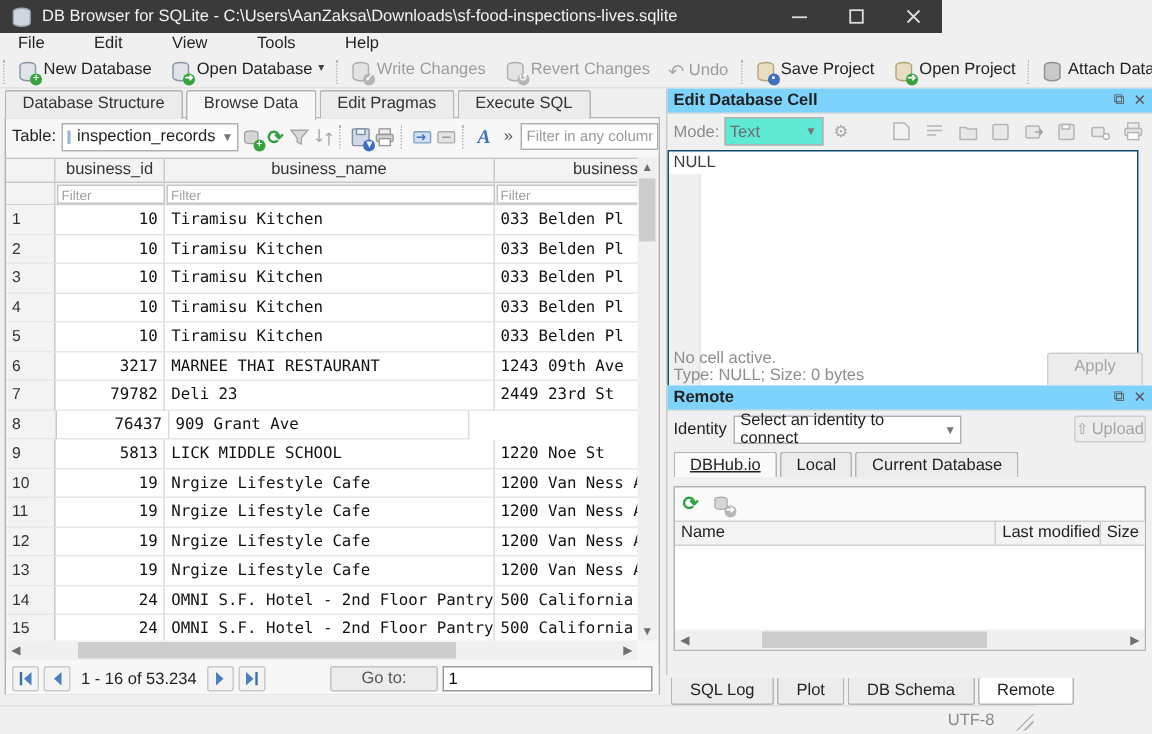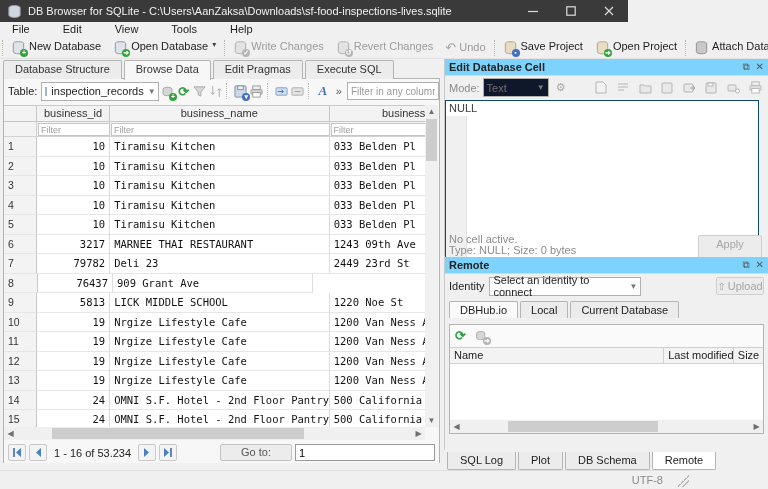--- a/index.html
+++ b/index.html
@@ -45,21 +45,21 @@
     border-bottom:none; margin-right:2px; border-radius:2px 2px 0 0; color:#333; }
   .mtab.active { background:#f7f7f7; height:20px; position:relative; z-index:4; font-weight:normal; }
   .left-frame { position:absolute; left:3px; top:78px; width:437px; height:385px;
     background:#f7f7f7; border:1px solid #b4b4b4; }
   
   .browse-bar { position:absolute; left:0; top:0; width:435px; height:24px;
     display:flex; align-items:center; padding-left:4px; background:#f7f7f7; }
   .combo { display:flex; align-items:center; gap:4px; background:#fff; border:1px solid #b0b0b0;
     height:19px; padding:0 3px; }
   .combo .chev { margin-left:auto; color:#777; font-size:8px; }
-  .combo.disabled { background:#0f172a; color:#6e6e6e; }
+  .combo.disabled { background:#5eead4; color:#6e6e6e; }
   .tbl-ico { width:10px; height:9px; background:#cfe0f2; border:1px solid #9db8d6; display:inline-block; }
   .mini-btn { display:inline-flex; width:18px; height:18px; align-items:center; justify-content:center; }
   .filter-any { width:92px; height:18px; border:1px solid #b0b0b0; font-size:10px; padding:0 3px;
     font-family:"Liberation Sans",sans-serif; }
   .filter-any::placeholder { color:#9a9a9a; }
   
   .grid-wrap { position:absolute; left:0px; top:26px; width:421px; height:322px; overflow:hidden;
     border-top:1px solid #c8c8c8; background:#fff; }
   .grid-inner { position:absolute; left:0; top:0; width:520px; }
   .thead { display:flex; height:16px; background:#f3f3f3; border-bottom:1px solid #c8c8c8; }
@@ -117,21 +117,21 @@
     border:1px solid #cfcfcf; color:#a5a5a5; text-align:center; line-height:16px; border-radius:2px; }
   
   .remote { left:444px; top:257px; width:324px; height:193px; border-left:1px solid #c9c9c9; }
   .identity-row { display:flex; align-items:center; height:24px; padding:0 4px; gap:5px; }
   .id-combo { width:152px; }
   .upload-btn { margin-left:auto; width:48px; height:18px; background:#ececec; border:1px solid #cfcfcf;
     color:#a5a5a5; display:flex; align-items:center; justify-content:center; gap:2px; border-radius:2px; }
   .remote-tabs { display:flex; padding-left:4px; margin-top:3px; }
   .rtab { padding:2px 10px; border:1px solid #b4b4b4; border-bottom:none; background:#ececec;
     margin-right:2px; border-radius:2px 2px 0 0; }
-  .rtab.active { background:#fafafa; }
+  .rtab.active { background:#fafafa;text-decoration:underline; }
   .remote-body { position:absolute; left:4px; top:67px; width:315px; height:110px;
     border:1px solid #b4b4b4; background:#fafafa; }
   .remote-iconrow { height:20px; display:flex; align-items:center; gap:8px; padding-left:5px; }
   .remote-list { position:absolute; left:0; top:22px; width:313px; height:72px; background:#fff;
     border-top:1px solid #cfcfcf; }
   .rl-head { display:flex; height:16px; background:#f3f3f3; border-bottom:1px solid #d0d0d0; }
   .rl-th { padding:1px 4px; border-right:1px solid #d0d0d0; white-space:nowrap; overflow:hidden; }
   .rl-hscroll { position:absolute; left:0; top:95px; width:313px; height:13px; background:#f0f0f0; display:flex; }
   .rl-thumb { position:absolute; left:58px; top:1px; width:150px; height:11px; background:#cdcdcd; }
   

